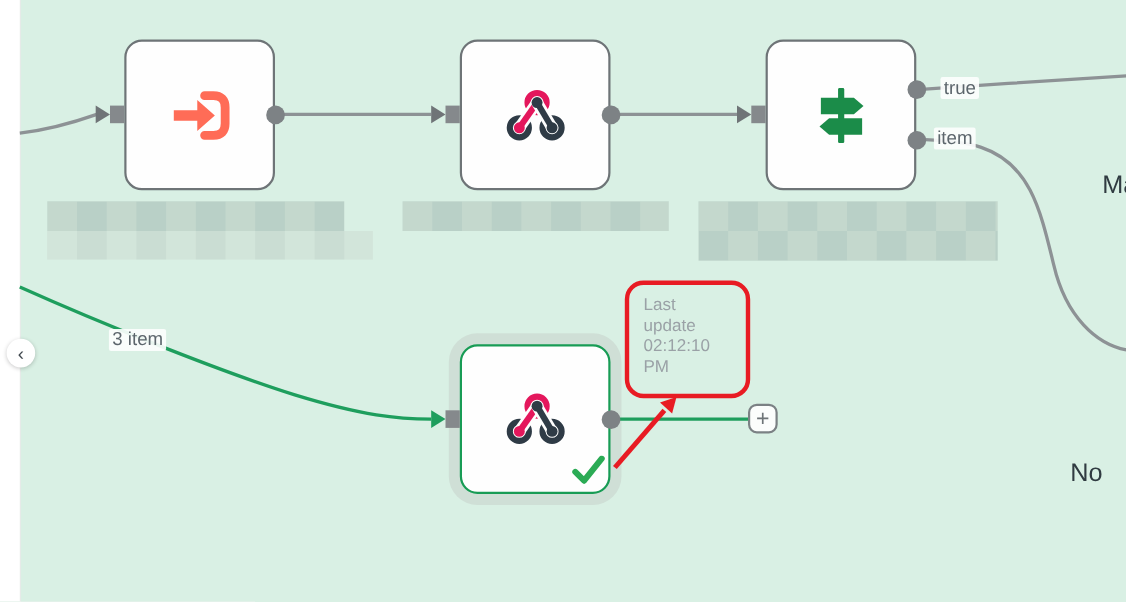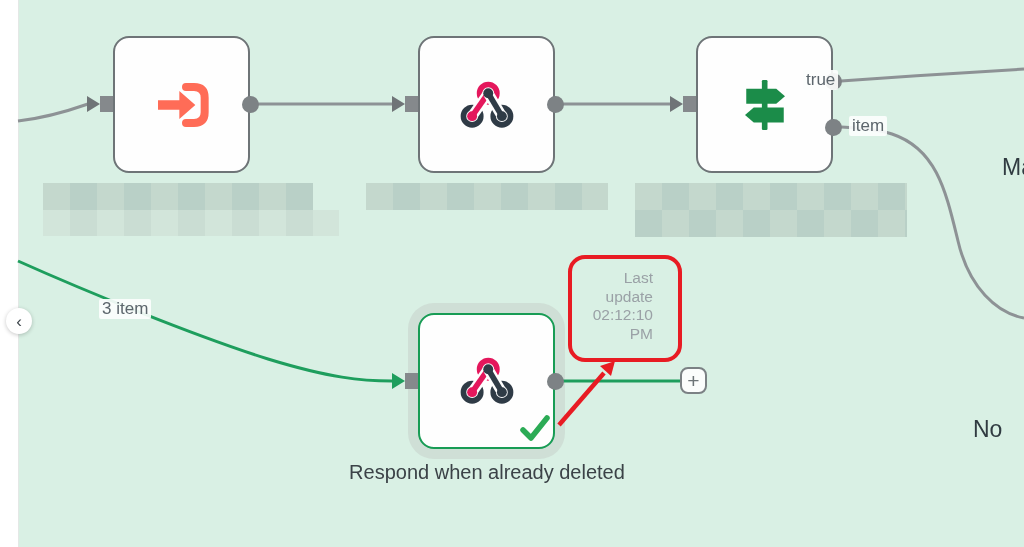--- a/index.html
+++ b/index.html
@@ -53,21 +53,21 @@
     background:#fbfdfc;border:2.5px solid #7b8184;border-radius:8px;cursor:pointer;
     display:flex;align-items:center;justify-content:center;color:#6d7477;font-size:21px;line-height:1;font-weight:400;
   }
   
   .node-label{position:absolute;z-index:5;color:#3b4247;font-size:20px;line-height:27px;text-align:center;}
   .partial-label{position:absolute;z-index:5;color:#303b41;font-size:23px;line-height:26px;white-space:nowrap;}
   
   .red-note{
     position:absolute;left:568px;top:255px;width:114px;height:107px;box-sizing:border-box;z-index:6;
     border:4.5px solid #e81b23;border-radius:17px;
-    color:#9aa1a6;font-size:15.5px;line-height:18.5px;text-align:right;
+    color:#9aa1a6;font-size:15.5px;line-height:18.5px;
   }
   .red-note-inner{width:68px;margin:10px 0 0 13px;}
 </style>
 </head>
 <body>
 
 <div class="stage">
 
   <div class="halo"></div>
 
@@ -164,29 +164,28 @@
     <div class="check">
       <svg width="30" height="27" viewBox="0 0 30 27">
         <polyline points="3,15 11,23 27,3" fill="none" stroke="#2bab55" stroke-width="5.5" stroke-linecap="round" stroke-linejoin="round"></polyline>
       </svg>
     </div>
     <div class="port-tri green"></div>
     <div class="port-sq"></div>
     <div class="port-dot" style="top:59.5px;"></div>
   </div>
 
-  <div class="chip" style="left:803px;top:70px;">true</div>
+  <div class="chip" style="left:855px;top:70px;">true</div>
   <div class="chip" style="left:849px;top:116px;">item</div>
   <div class="chip" style="left:99px;top:299px;">3 item</div>
 
   <div class="plus-btn">
     <span>+</span>
   </div>
 
-  <div class="node-label" style="left:337px;top:459px;width:300px;">Respond when already deleted</div>
 
   <div class="partial-label" style="left:1002px;top:154px;">Ma</div>
   <div class="partial-label" style="left:973px;top:416px;">No</div>
 
   <div class="red-note">
     <div class="red-note-inner">Last update 02:12:10 PM</div>
   </div>
 
 </div>
 

